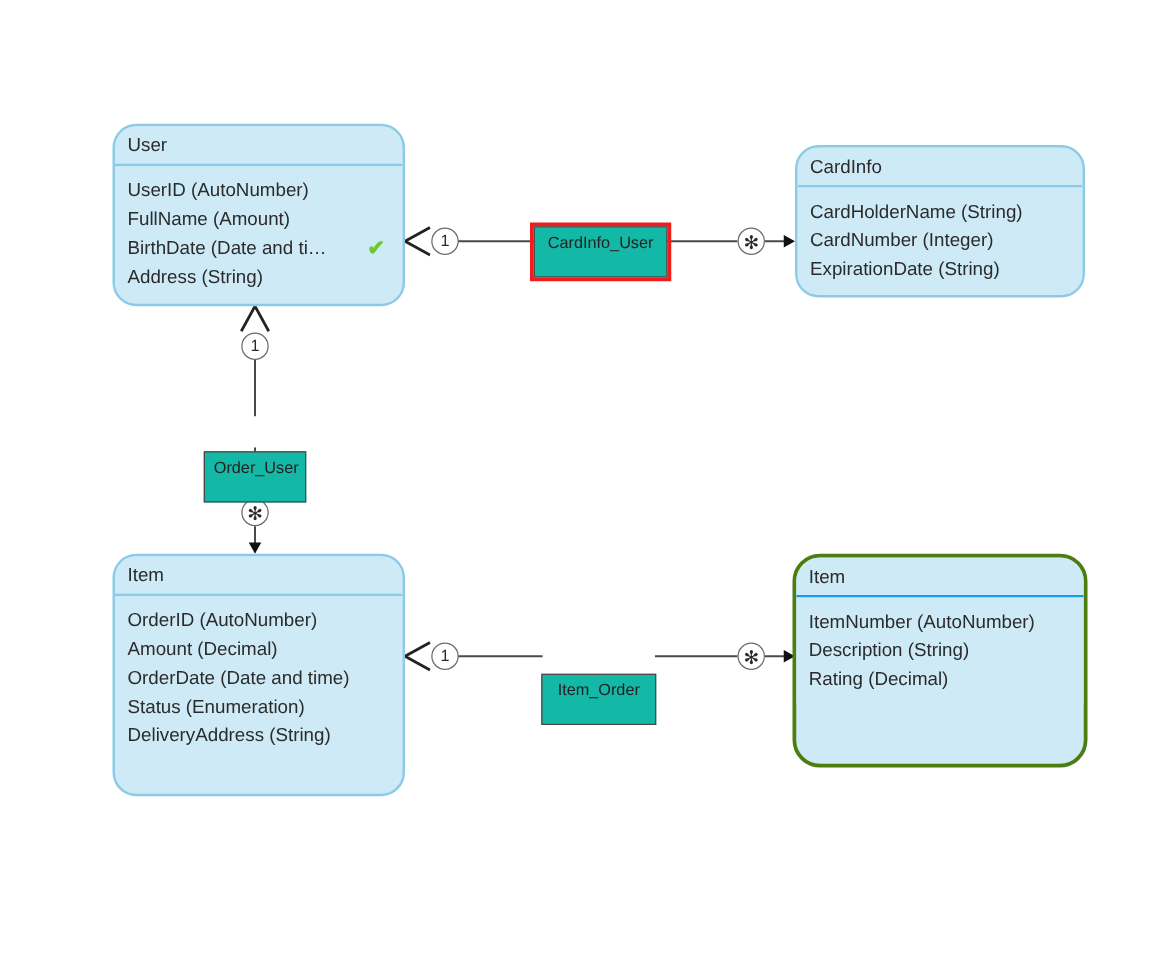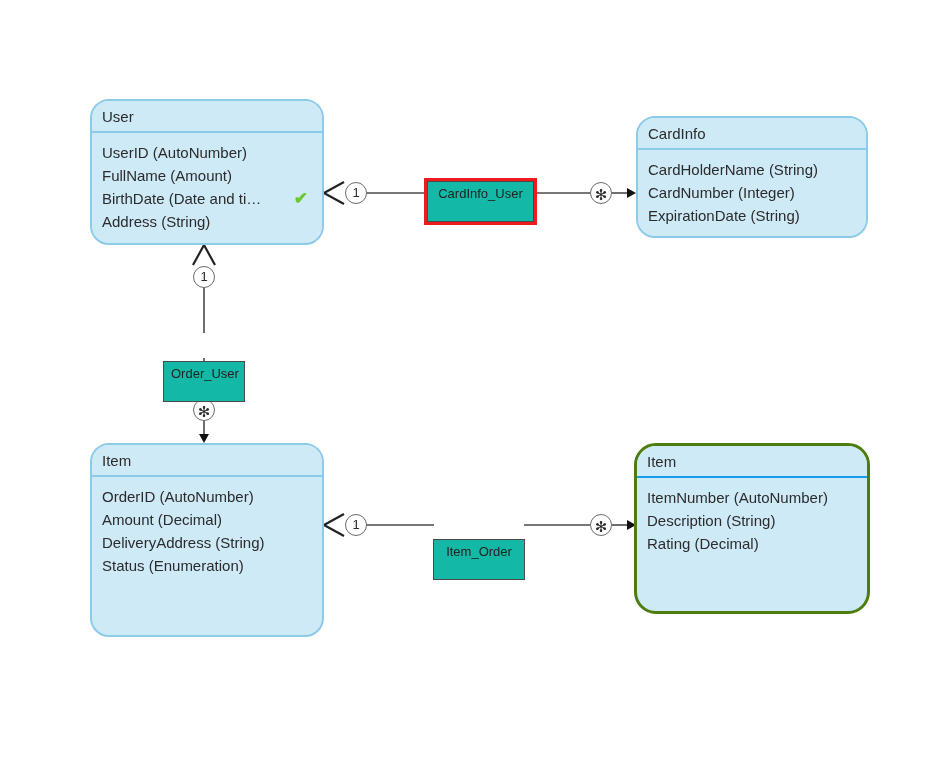--- a/index.html
+++ b/index.html
@@ -186,24 +186,27 @@
   <div class="entity" style="left:90px; top:443px; width:234px; height:194px;">
     <div class="entity-header">Item</div>
     <div class="entity-attrs">
       <div class="attr-row">
         <span>OrderID (AutoNumber)</span>
       </div>
       <div class="attr-row">
         <span>Amount (Decimal)</span>
       </div>
       <div class="attr-row">
+        <span>OrderDate (Date and time)</span>
+      </div>
+      <div class="attr-row">
+        <span>Status (Enumeration)</span>
+      </div>
+      <div class="attr-row">
         <span>DeliveryAddress (String)</span>
-      </div>
-      <div class="attr-row">
-        <span>Status (Enumeration)</span>
       </div>
     </div>
   </div>
 
   <div class="entity selected" style="left:634px; top:443px; width:236px; height:171px;">
     <div class="entity-header">Item</div>
     <div class="entity-attrs">
       <div class="attr-row">
         <span>ItemNumber (AutoNumber)</span>
       </div>

